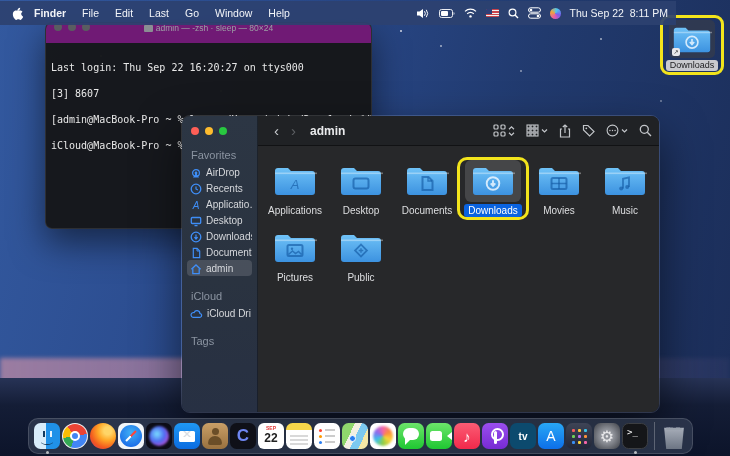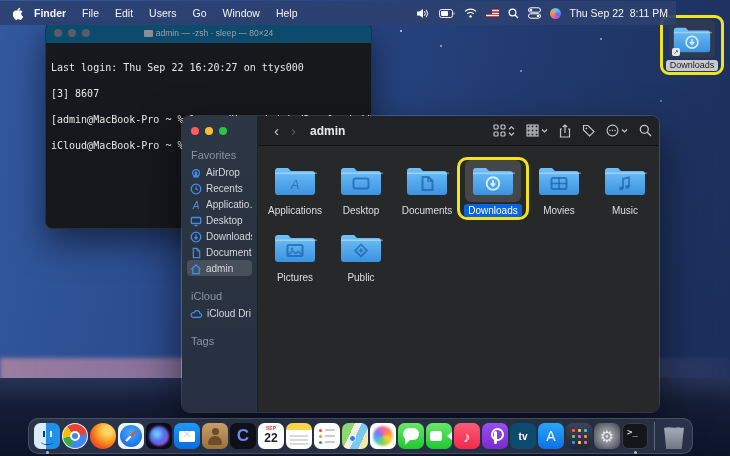--- a/index.html
+++ b/index.html
@@ -34,21 +34,21 @@
     background:repeating-linear-gradient(180deg,#c9444c 0 1.2px,#f2f2f2 1.2px 2.4px); }
   .flag::before { content:""; position:absolute; left:0; top:0; width:6px; height:4.5px; background:#2e3f77; }
   .siri-ic { width:11px; height:11px; border-radius:50%; filter:blur(.4px);
     background:conic-gradient(from 20deg,#49c8f2,#7a5cf0,#e85ca8,#f0a33e,#49c8f2); }
   .clock { white-space:pre; }
 
   
   .term { position:absolute; left:45px; top:22px; width:327px; height:207px;
     border-radius:7px; overflow:hidden; background:rgba(22,23,25,.97);
     box-shadow:0 14px 34px rgba(0,0,0,.5); border:1px solid rgba(255,255,255,.1); z-index:10;}
-  .term-bar { height:20px; background:#0c4a6e; display:flex; align-items:center; position:relative; }
+  .term-bar { height:20px; background:#701a75; display:flex; align-items:flex-start; position:relative; }
   .tl { display:flex; gap:6px; margin-left:8px; }
   .tl i { width:8px; height:8px; border-radius:50%; background:#5a5d61; }
   .term-title { position:absolute; left:0; right:0; text-align:center; font-size:8.5px; color:#9ca0a5; }
   .term-title .tfold { display:inline-block; width:9px; height:7px; background:#8a8e93; border-radius:1px; margin-right:3px; vertical-align:-1px; }
   .term-body { font-family:"DejaVu Sans Mono", monospace; font-size:10px; line-height:8.6px;
     color:#e8e8e8; padding:4px 5px; white-space:pre; }
   .tline .mark-end { float:right; color:#9a9a9a; }
   .cursor { display:inline-block; width:4px; height:7px; border:1px solid #d8d8d8; vertical-align:-1px; }
 
   
@@ -125,21 +125,21 @@
   .dk-mail { background:linear-gradient(180deg,#1f98f4,#0b6ce0); }
   .dk-mail::before { content:""; position:absolute; left:5px; top:8px; width:16px; height:11px; background:#fff; border-radius:1.5px; }
   .dk-mail::after { content:""; position:absolute; left:5px; top:8px; width:16px; height:6px;
     background:linear-gradient(135deg,transparent 45%,#d9dde2 46%,#d9dde2 54%,transparent 55%),
                linear-gradient(225deg,transparent 45%,#d9dde2 46%,#d9dde2 54%,transparent 55%); }
   .dk-contacts { background:linear-gradient(180deg,#c99f67,#99713f); }
   .dk-contacts::before { content:""; position:absolute; left:9.5px; top:5px; width:7px; height:7px; border-radius:50%; background:#6b4e28; }
   .dk-contacts::after { content:""; position:absolute; left:6px; top:13px; width:14px; height:9px; border-radius:7px 7px 2px 2px; background:#6b4e28; }
   .dk-c { background:#0f1018; }
   .dk-c span { color:#6f86f2; font-weight:bold; font-size:17px; }
-  .dk-calendar { background:#fff; flex-direction:column; }
+  .dk-calendar { background:#fff; flex-direction:column;border-radius:6px; }
   .cal-m { position:absolute; top:2px; left:0; right:0; text-align:center; font-size:5px; font-weight:bold; color:#e23b3b; }
   .cal-d { position:absolute; top:8px; left:0; right:0; text-align:center; font-size:12px; color:#222; }
   .dk-notes { background:linear-gradient(180deg,#f7d64a 0 27%, #fff 27%); }
   .dk-notes::after { content:""; position:absolute; left:4px; top:12px; width:18px; height:1.5px; background:#d9d9d9; box-shadow:0 4px 0 #d9d9d9, 0 8px 0 #d9d9d9; }
   .dk-reminders { background:#fff; }
   .dk-reminders::before { content:""; position:absolute; left:5px; top:5.5px; width:3px; height:3px; border-radius:50%;
     background:#f43; box-shadow:0 6px 0 #f90, 0 12px 0 #2a7ef2; }
   .dk-reminders::after { content:""; position:absolute; left:10.5px; top:6px; width:10px; height:2px;
     background:#ccc; box-shadow:0 6px 0 #ccc, 0 12px 0 #ccc; }
   .dk-maps { background:linear-gradient(115deg,#8fd66d 0 34%,#f3efe2 34% 52%,#7cc9f0 52% 74%,#f5e8a6 74%); }
@@ -199,21 +199,21 @@
 <div class="menubar">
   <div class="apple">
     <svg width="11" height="13" viewBox="0 0 12 14">
       <path fill="#fff" d="M8.1 3.2c.6-.7.9-1.6.8-2.5-.8 0-1.7.5-2.3 1.2-.5.6-.9 1.5-.8 2.4.9.1 1.7-.4 2.3-1.1zM10 7.6c0-1.7 1.4-2.5 1.4-2.6-.8-1.1-2-1.3-2.4-1.3-1-.1-2 .6-2.5.6-.5 0-1.3-.6-2.2-.6-1.1 0-2.2.7-2.8 1.7-1.2 2.1-.3 5.2.9 6.9.6.8 1.3 1.8 2.2 1.7.9 0 1.2-.6 2.3-.6 1.1 0 1.4.6 2.3.6.9 0 1.5-.9 2.1-1.7.7-1 .9-1.9.9-2-.1 0-1.8-.7-2.2-2.7z"></path>
     </svg>
   </div>
   <div class="menus">
     <span class="first">Finder</span>
     <span>File</span>
     <span>Edit</span>
-    <span>Users</span>
+    <span>Last</span>
     <span>Go</span>
     <span>Window</span>
     <span>Help</span>
   </div>
   <div class="mb-right">
     <span class="mb-ic">
       <svg width="14" height="11" viewBox="0 0 14 11">
           <path fill="#fff" d="M1 3.5h2.5L7 1v9L3.5 7.5H1z"></path>
           <path fill="none" stroke="#fff" stroke-width="1" d="M8.5 3.2a3.8 3.8 0 0 1 0 4.6M10.3 1.8a6.2 6.2 0 0 1 0 7.4"></path>
         </svg>

